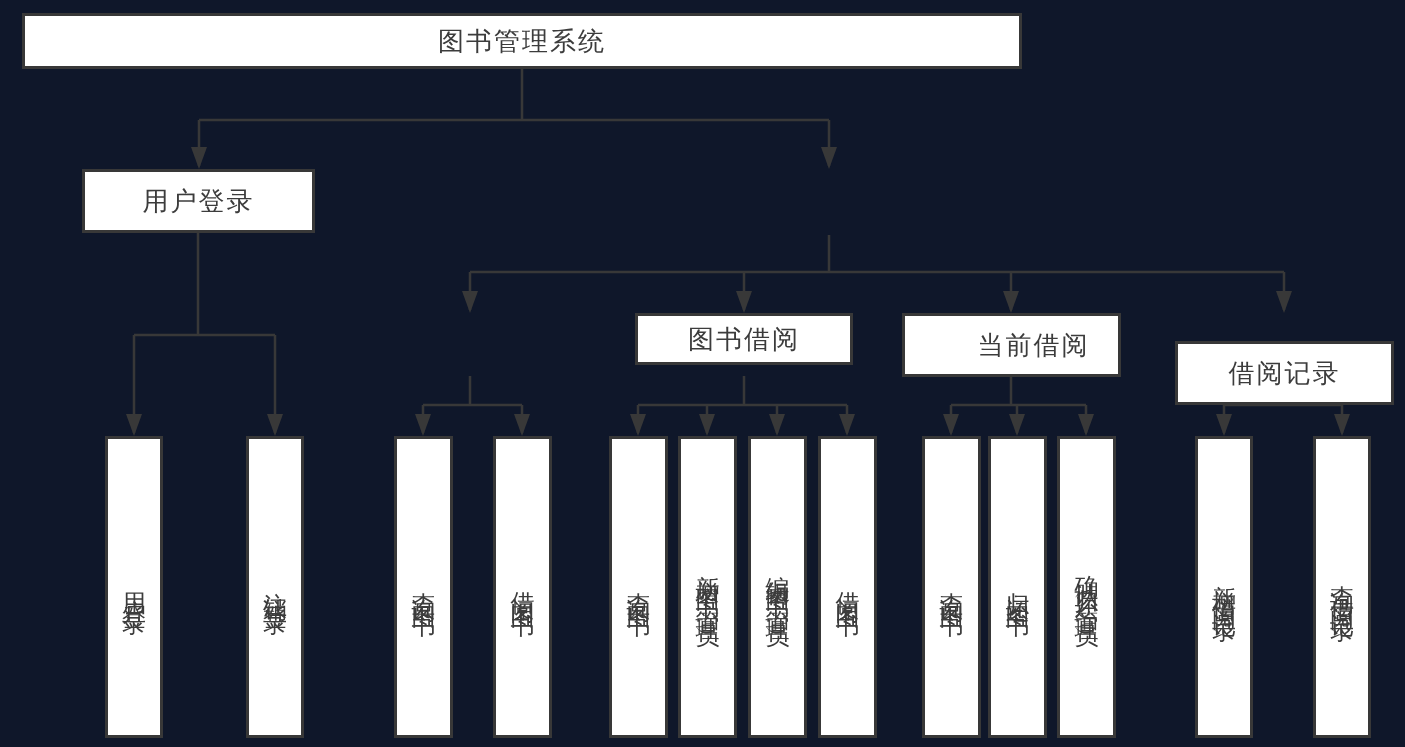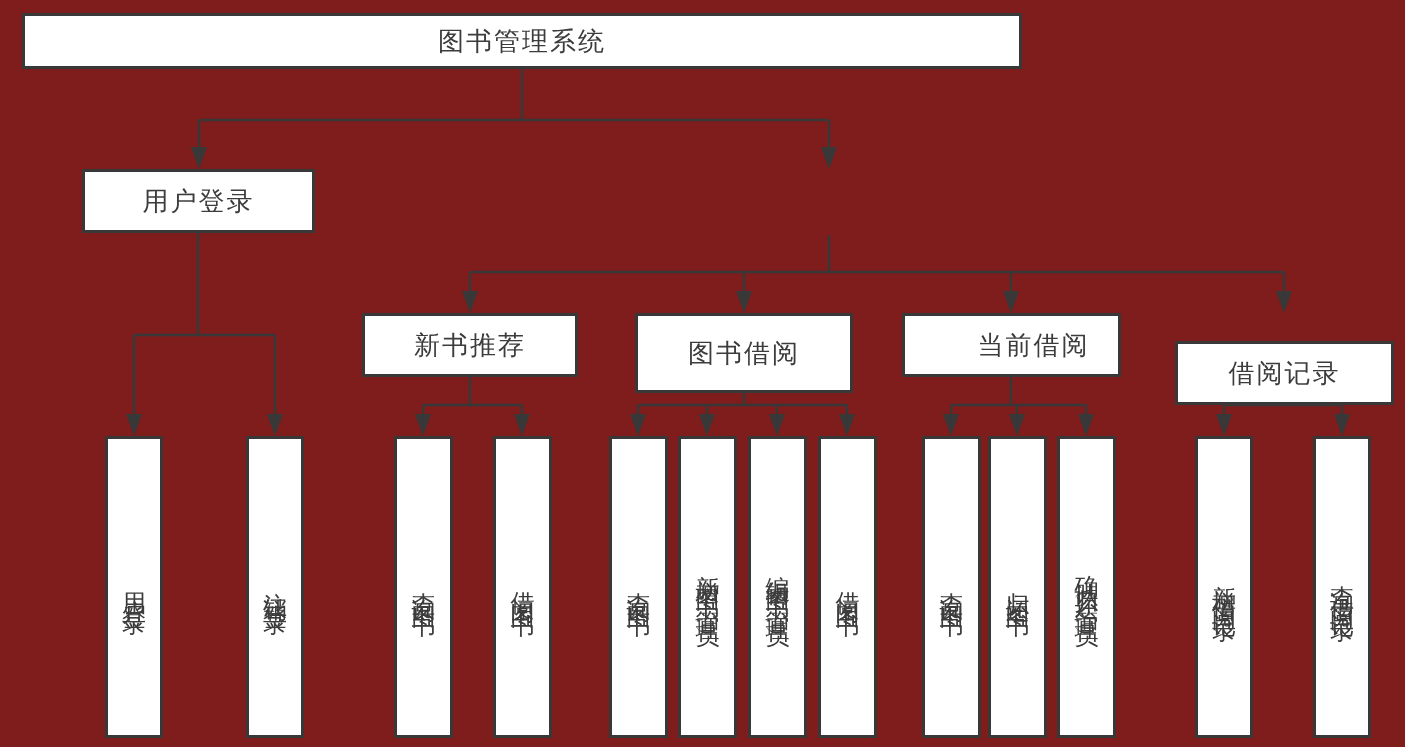--- a/index.html
+++ b/index.html
@@ -1,20 +1,20 @@
 <!DOCTYPE html>
 <html><head>
 <meta charset="utf-8">
 <style>
   html, body { margin: 0; padding: 0; background: #ffffff; }
   .canvas {
     position: relative;
     width: 1405px;
     height: 747px;
-    background: #7f1d1d;
+    background: #0f172a;
     font-family: "Liberation Sans", "DejaVu Sans", sans-serif;
     overflow: hidden;
   }
   .connectors {
     position: absolute;
     left: 0; top: 0;
     width: 1405px; height: 747px;
     z-index: 1;
   }
   .node {
@@ -97,22 +97,21 @@
       <polygon points="1086,436 1078,414 1094,414"></polygon>
       <polygon points="1224,436 1216,414 1232,414"></polygon>
       <polygon points="1342,436 1334,414 1350,414"></polygon>
     </g>
   </svg>
 
   <div class="node hbox" style="left:22px; top:13px; width:1000px; height:56px;">图书管理系统</div>
 
   <div class="node hbox" style="left:82px; top:169px; width:233px; height:64px;">用户登录</div>
 
-  <div class="node hbox" style="left:362px; top:313px; width:216px; height:64px;">新书推荐</div>
-  <div class="node hbox" style="left:635px; top:313px; width:218px; height:80px;">图书借阅</div>
+  <div class="node hbox" style="left:635px; top:313px; width:218px; height:52px;">图书借阅</div>
   <div class="node hbox" style="left:902px; top:313px; width:219px; height:64px;padding-left:44px;">当前借阅</div>
   <div class="node hbox" style="left:1175px; top:317px; width:219px; height:64px;margin-top:24px;">借阅记录</div>
 
   <div class="node vbox" style="left:105px; top:436px; width:58px; height:302px;">用户登录</div>
   <div class="node vbox" style="left:246px; top:436px; width:58px; height:302px;">注销登录</div>
 
   <div class="node vbox" style="left:394px; top:436px; width:59px; height:302px;">查询图书</div>
   <div class="node vbox" style="left:493px; top:436px; width:59px; height:302px;">借阅图书</div>
 
   <div class="node vbox" style="left:609px; top:436px; width:59px; height:302px;">查询图书</div>

